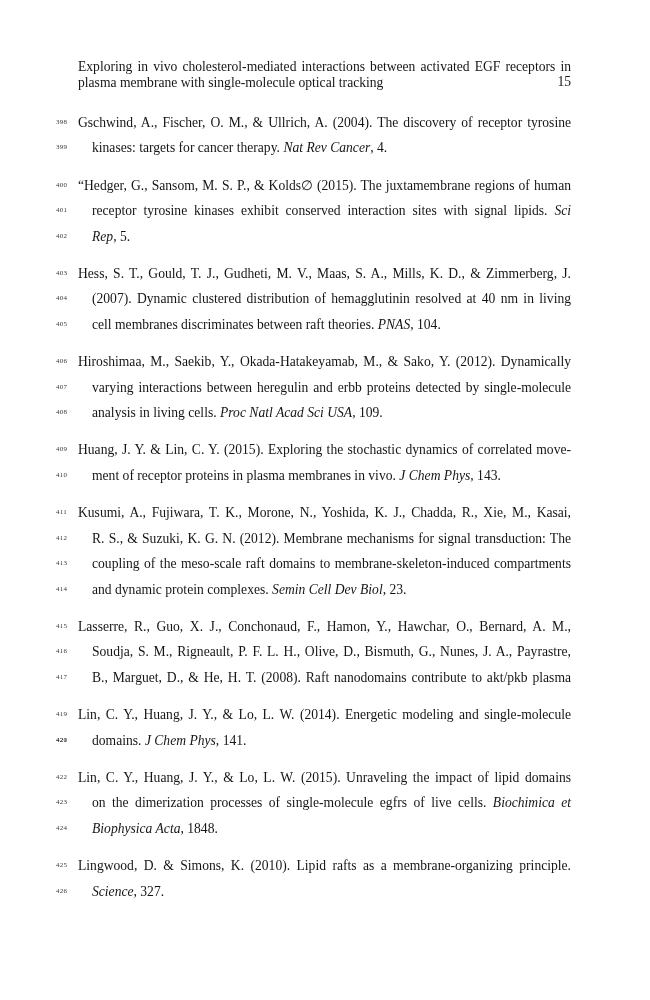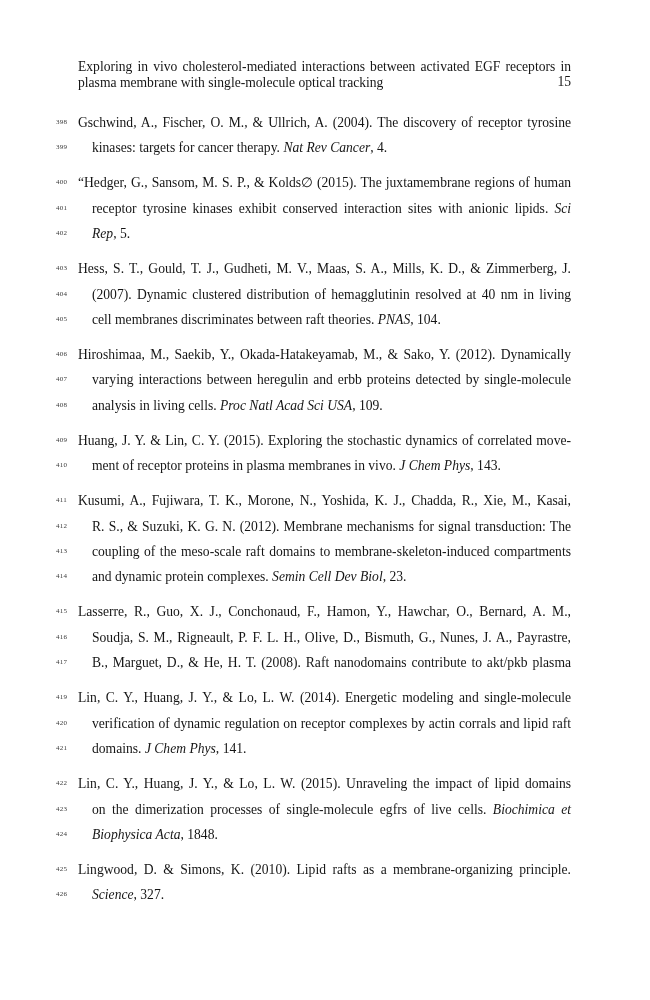--- a/index.html
+++ b/index.html
@@ -33,20 +33,21 @@
     right: 0;
     bottom: 1px;
     line-height: 16px;
   }
   .refs {
     margin-top: 19px;
     font-size: 13.6px;
   }
   .ref {
     margin-bottom: 9.6px;
+    margin-top: 12px;
   }
   .line {
     position: relative;
     line-height: 25.4px;
     text-align: justify;
     text-align-last: justify;
   }
   .line.lastline {
     text-align: left;
     text-align-last: left;
@@ -79,21 +80,21 @@
       <div class="pagenum">15</div>
     </div>
 
     <div class="refs">
         <div class="ref">
           <div class="line"><span class="lnum">398</span><span>Gschwind, A., Fischer, O. M., &amp; Ullrich, A. (2004). The discovery of receptor tyrosine</span></div>
           <div class="line indent lastline"><span class="lnum">399</span><span>kinases: targets for cancer therapy. </span><span class="it">Nat Rev Cancer</span><span>, 4.</span></div>
         </div>
         <div class="ref">
           <div class="line"><span class="lnum">400</span><span>“Hedger, G., Sansom, M. S. P., &amp; Kolds∅ (2015). The juxtamembrane regions of human</span></div>
-          <div class="line indent"><span class="lnum">401</span><span>receptor tyrosine kinases exhibit conserved interaction sites with anionic lipids. </span><span class="it">Sci</span></div>
+          <div class="line indent"><span class="lnum">401</span><span>receptor tyrosine kinases exhibit conserved interaction sites with signal lipids. </span><span class="it">Sci</span></div>
           <div class="line indent lastline"><span class="lnum">402</span><span class="it">Rep</span><span>, 5.</span></div>
         </div>
         <div class="ref">
           <div class="line"><span class="lnum">403</span><span>Hess, S. T., Gould, T. J., Gudheti, M. V., Maas, S. A., Mills, K. D., &amp; Zimmerberg, J.</span></div>
           <div class="line indent"><span class="lnum">404</span><span>(2007). Dynamic clustered distribution of hemagglutinin resolved at 40 nm in living</span></div>
           <div class="line indent lastline"><span class="lnum">405</span><span>cell membranes discriminates between raft theories. </span><span class="it">PNAS</span><span>, 104.</span></div>
         </div>
         <div class="ref">
           <div class="line"><span class="lnum">406</span><span>Hiroshimaa, M., Saekib, Y., Okada-Hatakeyamab, M., &amp; Sako, Y. (2012). Dynamically</span></div>
           <div class="line indent"><span class="lnum">407</span><span>varying interactions between heregulin and erbb proteins detected by single-molecule</span></div>
@@ -109,21 +110,21 @@
           <div class="line indent"><span class="lnum">413</span><span>coupling of the meso-scale raft domains to membrane-skeleton-induced compartments</span></div>
           <div class="line indent lastline"><span class="lnum">414</span><span>and dynamic protein complexes. </span><span class="it">Semin Cell Dev Biol</span><span>, 23.</span></div>
         </div>
         <div class="ref">
           <div class="line"><span class="lnum">415</span><span>Lasserre, R., Guo, X. J., Conchonaud, F., Hamon, Y., Hawchar, O., Bernard, A. M.,</span></div>
           <div class="line indent"><span class="lnum">416</span><span>Soudja, S. M., Rigneault, P. F. L. H., Olive, D., Bismuth, G., Nunes, J. A., Payrastre,</span></div>
           <div class="line indent"><span class="lnum">417</span><span>B., Marguet, D., &amp; He, H. T. (2008). Raft nanodomains contribute to akt/pkb plasma</span></div>
         </div>
         <div class="ref">
           <div class="line"><span class="lnum">419</span><span>Lin, C. Y., Huang, J. Y., &amp; Lo, L. W. (2014). Energetic modeling and single-molecule</span></div>
-          <div class="line indent"><span class="lnum">420</span><span>verification of dynamic regulation on receptor complexes by actin corrals and lipid raft</span></div>
+          <div class="line indent"><span class="lnum">420</span></div>
           <div class="line indent lastline"><span class="lnum">421</span><span>domains. </span><span class="it">J Chem Phys</span><span>, 141.</span></div>
         </div>
         <div class="ref">
           <div class="line"><span class="lnum">422</span><span>Lin, C. Y., Huang, J. Y., &amp; Lo, L. W. (2015). Unraveling the impact of lipid domains</span></div>
           <div class="line indent"><span class="lnum">423</span><span>on the dimerization processes of single-molecule egfrs of live cells. </span><span class="it">Biochimica et</span></div>
           <div class="line indent lastline"><span class="lnum">424</span><span class="it">Biophysica Acta</span><span>, 1848.</span></div>
         </div>
         <div class="ref">
           <div class="line"><span class="lnum">425</span><span>Lingwood, D. &amp; Simons, K. (2010). Lipid rafts as a membrane-organizing principle.</span></div>
           <div class="line indent lastline"><span class="lnum">426</span><span class="it">Science</span><span>, 327.</span></div>

